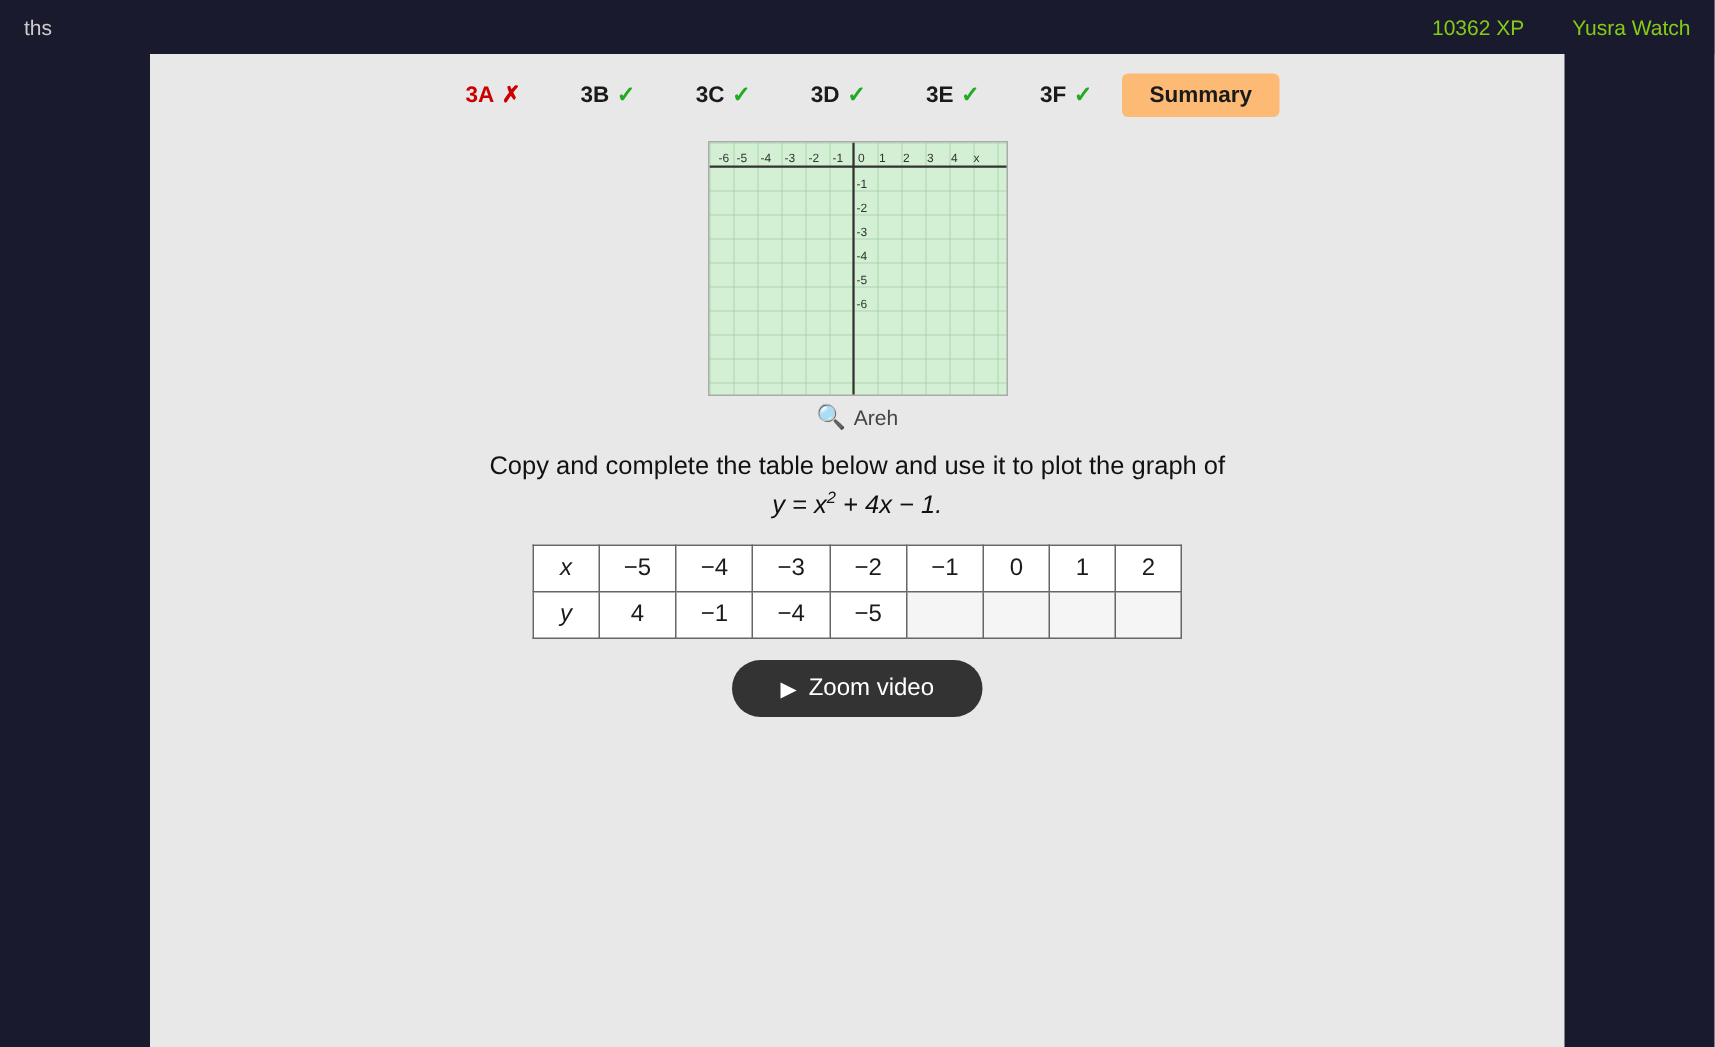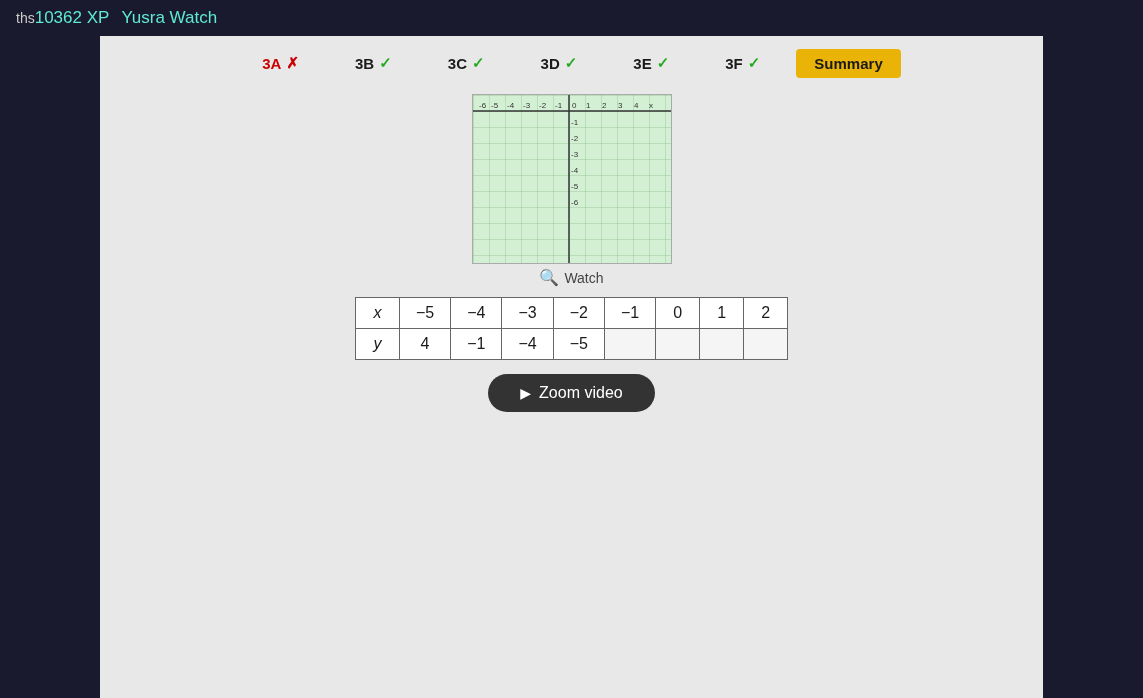--- a/index.html
+++ b/index.html
@@ -11,53 +11,53 @@
       height: 698px;
       overflow: hidden;
       position: relative;
     }
 
     
     .top-bar {
       background: #1a1a2e;
       display: flex;
       align-items: center;
-      justify-content: flex-start;
+      justify-content: space-between;
       padding: 6px 16px;
       height: 36px;
     }
     .top-bar-left {
       color: #ccc;
       font-size: 14px;
       font-family: Arial, sans-serif;
     }
     .top-bar-right {
-      color: #5eead4;
-      font-size: 17px;
-      font-family: Arial, sans-serif;
-      display: flex;
-      gap: 12px;
+      color: #84cc16;
+      font-size: 14px;
+      font-family: Arial, sans-serif;
+      display: flex;
+      gap: 32px;
     }
 
     
     .main-content {
       background: #e8e8e8;
       margin: 0 100px;
       height: calc(698px - 36px);
       display: flex;
       flex-direction: column;
       align-items: center;
       padding: 0;
     }
 
     
     .tabs-row {
       display: flex;
       align-items: center;
-      gap: 16px;
+      gap: 0;
       padding: 10px 4px;
       width: 100%;
       justify-content: center;
     }
 
     .tab {
       padding: 8px 20px;
       font-size: 15px;
       font-weight: 600;
       font-family: Arial, sans-serif;
@@ -70,21 +70,21 @@
     }
     .tab.active {
       color: #cc0000;
     }
     .tab.completed {
       color: #1a1a1a;
       text-align: right;
     }
     .tab.summary {
       color: #1a1a1a;
-      background: #eab308;
+      background: #fdba74;
       border-radius: 4px;
       padding: 6px 18px;
     }
     .tab .check {
       color: #22aa22;
     }
     .tab .cross {
       color: #cc0000;
     }
 
@@ -262,23 +262,27 @@
       <text x="98" y="46" font-size="8" fill="#333" font-family="Arial">-2</text>
       <text x="98" y="62" font-size="8" fill="#333" font-family="Arial">-3</text>
       <text x="98" y="78" font-size="8" fill="#333" font-family="Arial">-4</text>
       <text x="98" y="94" font-size="8" fill="#333" font-family="Arial">-5</text>
       <text x="98" y="110" font-size="8" fill="#333" font-family="Arial">-6</text>
     </svg>
   </div>
 
   <div class="zoom-btn">
     <span class="zoom-icon">🔍</span>
-    <span>Watch</span>
-  </div>
-
+    <span>Areh</span>
+  </div>
+
+  <div class="instruction">
+    <span>Copy and complete the table below and use it to plot the graph of</span><br>
+    <span class="math-eq">y = x<sup>2</sup> + 4x − 1.</span>
+  </div>
 
   <table class="eq-table">
     <tbody>
         <tr>
       <td class="header"><em>x</em></td>
       <td>−5</td>
       <td>−4</td>
       <td>−3</td>
       <td>−2</td>
       <td>−1</td>

